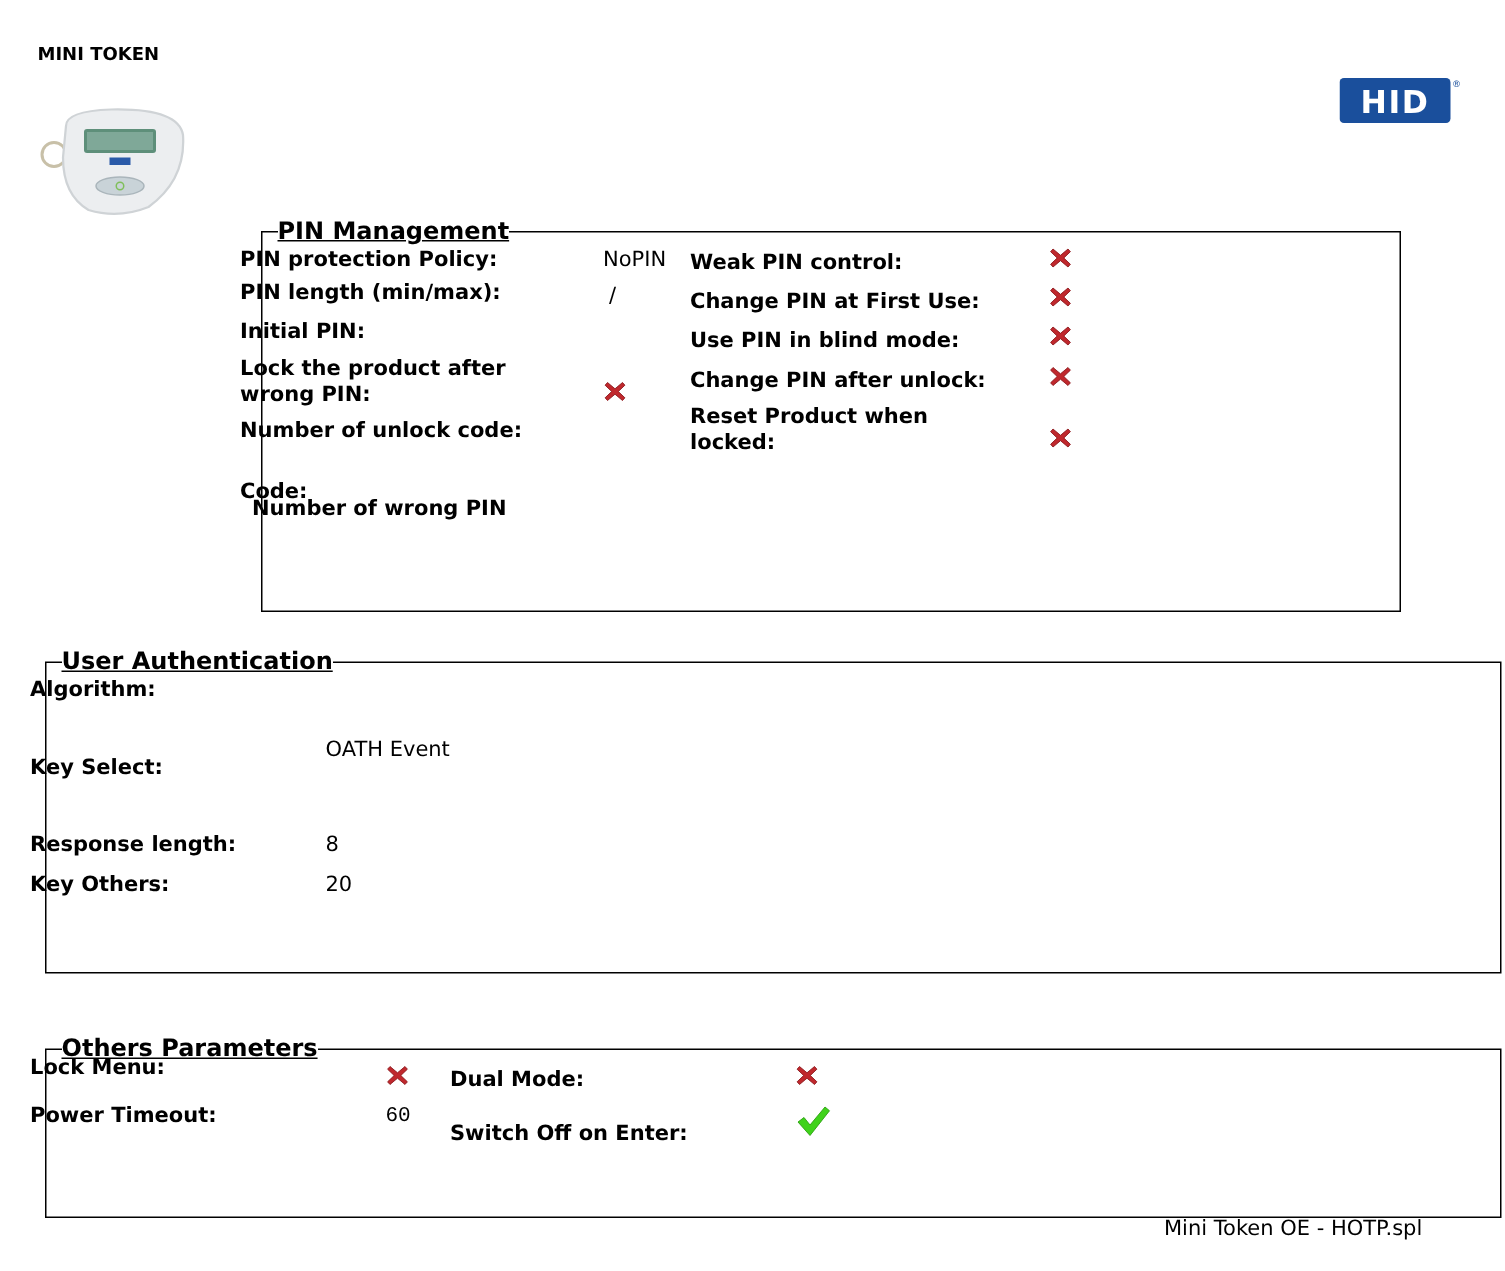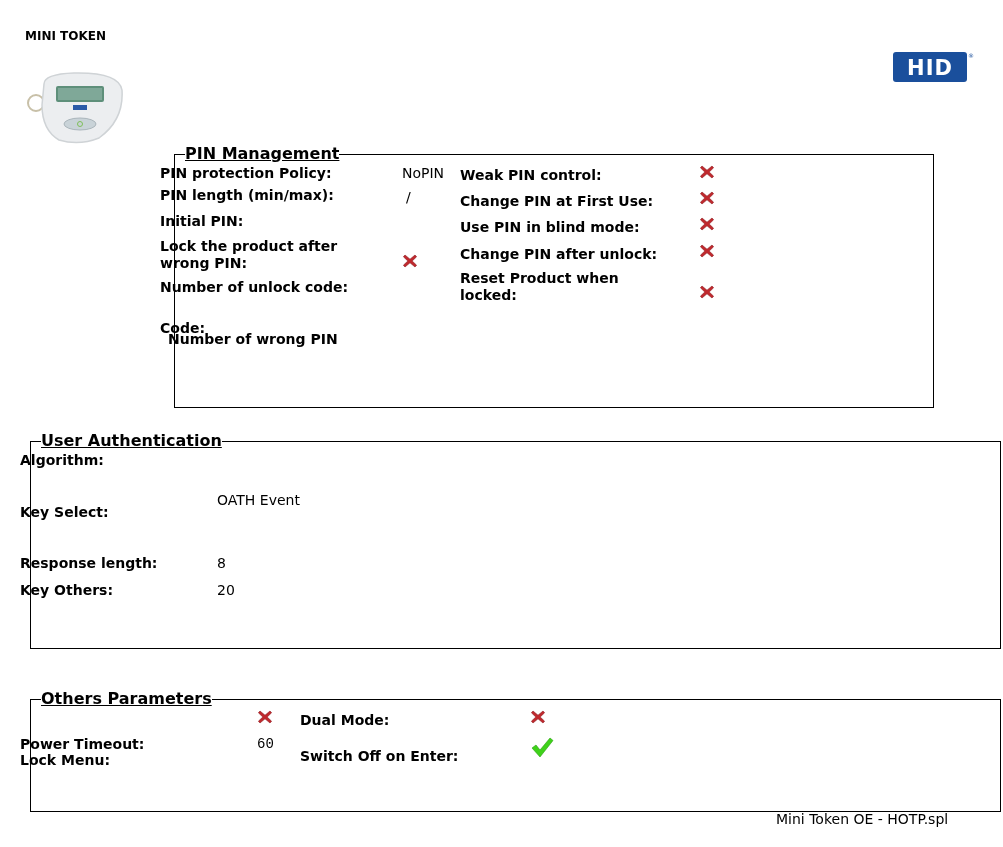--- a/index.html
+++ b/index.html
@@ -174,21 +174,21 @@
 <div class="lbl" style="left:20px; top:555px; width:192px;">Response length:</div>
 <div class="val" style="left:217px; top:555px;">8</div>
 
 <div class="lbl" style="left:20px; top:582px; width:192px;">Key Others:</div>
 <div class="val" style="left:217px; top:582px;">20</div>
 
 <fieldset class="box others-box">
   <legend>Others Parameters</legend>
 </fieldset>
 
-<div class="lbl" style="left:20px; top:752px; width:232px;">Lock Menu:</div>
+<div class="lbl" style="left:20px; top:704px; width:232px;">Lock Menu:</div>
 <svg class="icon-x" style="left:257px; top:709px;">
     <use href="#sym-cross"></use>
   </svg>
 
 <div class="lbl" style="left:20px; top:736px; width:232px;">Power Timeout:</div>
 <div class="val" style="left:257px; top:736px;font-family:Liberation Mono, monospace;">60</div>
 
 <div class="lbl" style="left:300px; top:712px; width:225px;">Dual Mode:</div>
 <svg class="icon-x" style="left:530px; top:709px;">
     <use href="#sym-cross"></use>

